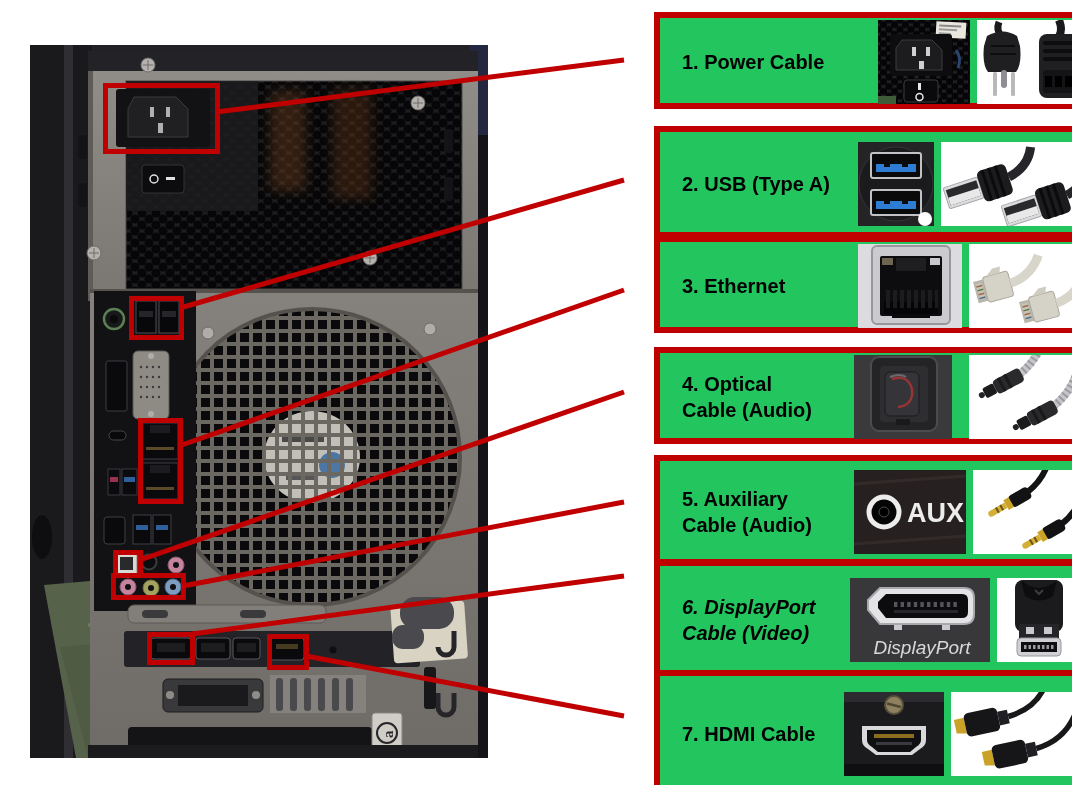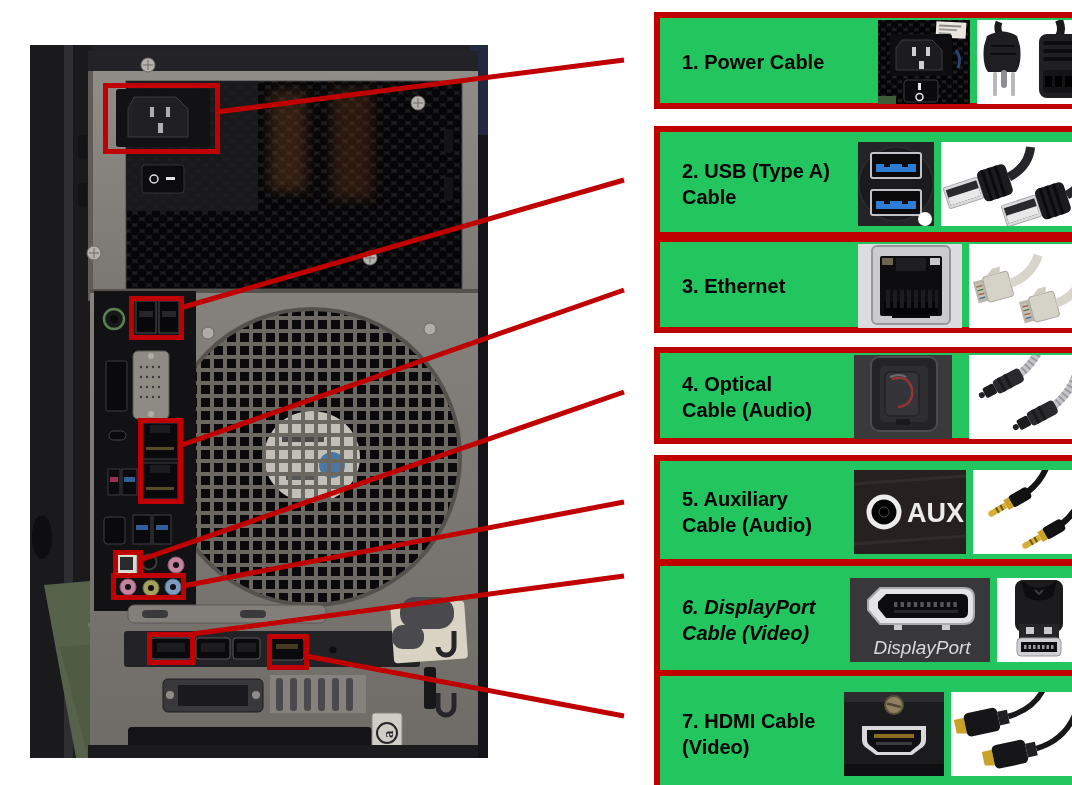--- a/index.html
+++ b/index.html
@@ -306,21 +306,20 @@
     <rect x="66" y="50" width="32" height="23" rx="3" fill="#141416"></rect>
     <rect x="68" y="56" width="7" height="11" fill="#000"></rect>
       <rect x="78" y="56" width="7" height="11" fill="#000"></rect>
       <rect x="88" y="56" width="7" height="11" fill="#000"></rect>
   </svg>
 </div>
 
 <div class="callout" style="top:126px;height:112px;">
   <div class="label">
     <span>2. USB (Type A)</span>
-    <span>Cable</span>
   </div>
   <svg class="imgbox" width="76" height="84" viewBox="0 0 76 84">
     <rect width="76" height="84" fill="#242427"></rect>
     <circle cx="38" cy="42" r="37" fill="#1b1b1e" stroke="#343438"></circle>
     <rect x="13" y="11" width="50" height="25" rx="2" fill="#0a0a0a" stroke="#c2c2c6" stroke-width="2"></rect>
     <rect x="18" y="22" width="40" height="8" fill="#2f7cd4"></rect>
     <rect x="26" y="22" width="6" height="3" fill="#0a0a0a"></rect>
       <rect x="44" y="22" width="6" height="3" fill="#0a0a0a"></rect>
     <rect x="13" y="48" width="50" height="25" rx="2" fill="#0a0a0a" stroke="#c2c2c6" stroke-width="2"></rect>
     <rect x="18" y="59" width="40" height="8" fill="#2f7cd4"></rect>
@@ -514,21 +513,20 @@
       <rect x="40.5" y="67" width="2.5" height="4" fill="#9a9aa2"></rect>
     <rect x="45" y="67" width="2.5" height="4" fill="#9a9aa2"></rect>
       <rect x="49.5" y="67" width="2.5" height="4" fill="#9a9aa2"></rect>
     <rect x="54" y="67" width="2.5" height="4" fill="#9a9aa2"></rect>
   </svg>
 </div>
 
 <div class="callout" style="top:670px;height:124px;">
   <div class="label">
     <span>7. HDMI Cable</span>
-    <span>(Video)</span>
   </div>
   <svg class="imgbox" width="100" height="84" viewBox="0 0 100 84">
     <rect width="100" height="84" fill="#1b1b1e"></rect>
     <rect width="100" height="10" fill="#2c2c30"></rect>
     <circle cx="50" cy="13" r="9" fill="#8f815f" stroke="#57503a" stroke-width="2"></circle>
     <rect x="43" y="12" width="14" height="2.5" fill="#4e4732" transform="rotate(14 50 13)"></rect>
     <path d="M18,34 h64 v14 q0,6 -6,9 l-8,6 h-36 l-8,-6 q-6,-3 -6,-9 z" fill="#d9d9dc"></path>
     <path d="M23,38 h54 v10 q0,4 -5,7 l-6,5 h-32 l-6,-5 q-5,-3 -5,-7 z" fill="#101013"></path>
     <rect x="30" y="42" width="40" height="4" fill="#8a6d1f"></rect>
     <rect x="32" y="50" width="36" height="3" fill="#3a3a40"></rect>

